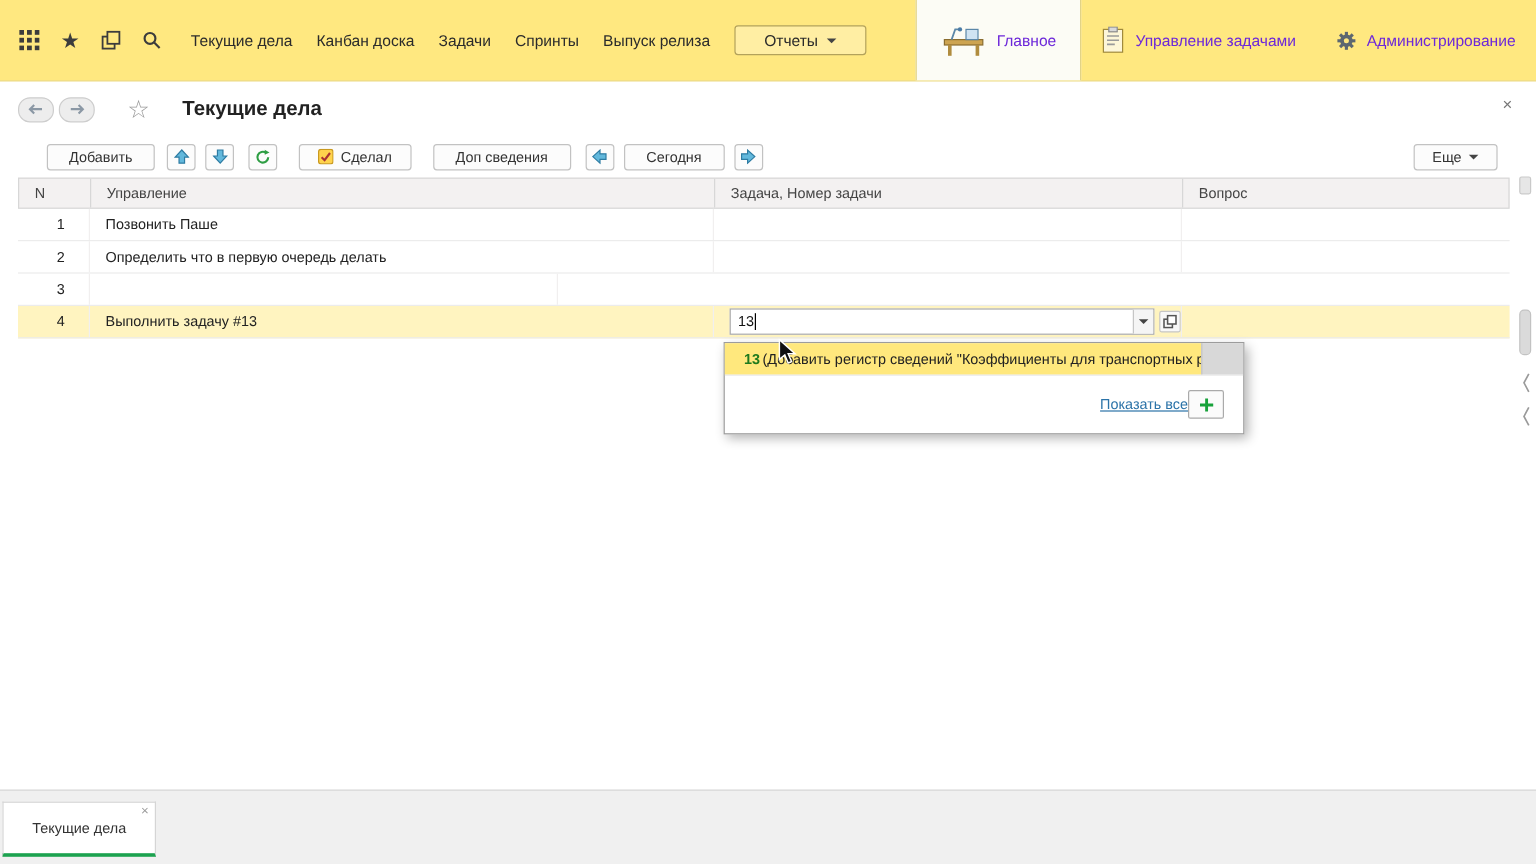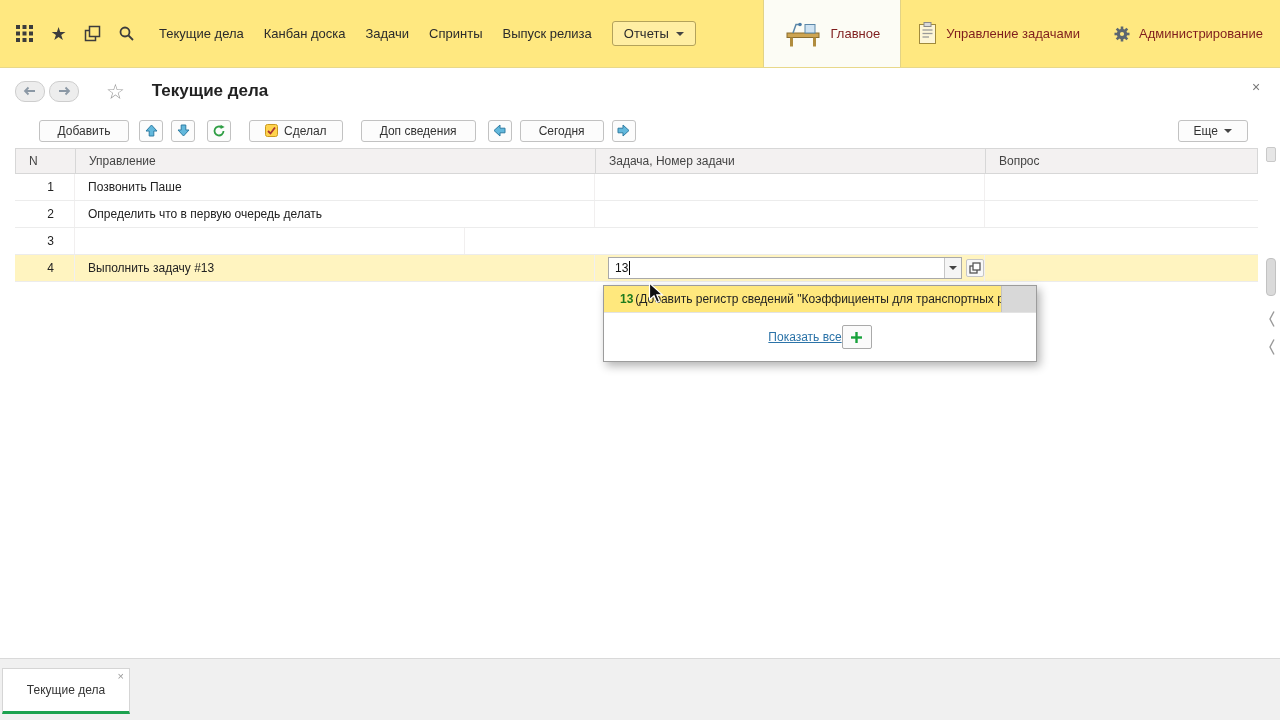--- a/index.html
+++ b/index.html
@@ -14,28 +14,28 @@
   
   .topbar { position: absolute; top: 0; left: 0; width: 1280px; height: 68px;
     background: #ffe880; display: flex; align-items: stretch;
     border-bottom: 1px solid #e8d88a; }
   .tb-icons { display: flex; align-items: center; gap: 5px; padding-left: 10px; }
   .tb-iconbtn { width: 29px; height: 29px; border: none; background: transparent;
     display: flex; align-items: center; justify-content: center; cursor: pointer; }
   .tb-star { font-size: 18px; color: #3c3c3c; line-height: 1; }
   .tb-nav { display: flex; align-items: center; gap: 20px; margin-left: 18px; flex: 1; }
   .tb-link { cursor: pointer; white-space: nowrap; color: #2b2b2b; }
-  .reports-btn { display: flex; align-items: center; gap: 7px; padding: 4px 11px;
+  .reports-btn { display: flex; align-items: center; gap: 7px; padding: 4px 24px;
     background: rgba(255,255,255,0.28); border: 1px solid #b3a25b; border-radius: 3px;
     cursor: pointer; font-size: 13px; color: #2b2b2b; }
   .caret { width: 0; height: 0; border-left: 4px solid transparent;
     border-right: 4px solid transparent; border-top: 4px solid #444; display: inline-block; }
   .tb-sections { display: flex; align-items: stretch; }
   .section { display: flex; align-items: center; gap: 9px; padding: 0 17px;
-    cursor: pointer; white-space: nowrap; color: #7f1d1d; }
+    cursor: pointer; white-space: nowrap; color: #6d28d9; }
   .section.active { background: #fcfcf5; border-left: 1px solid #e2d386;
     border-right: 1px solid #e2d386; padding: 0 20px; }
 
   
   .main-panel { position: absolute; top: 68px; left: 0; width: 1280px; height: 590px; background: #fff; }
 
   .page-head { position: absolute; top: 77px; left: 15px; height: 28px;
     display: flex; align-items: center; }
   .navpill { width: 30px; height: 21px; border: 1px solid #cdcdcd; border-radius: 10px;
     background: #ededed; display: flex; align-items: center; justify-content: center;
@@ -87,21 +87,21 @@
   
   .popup { position: absolute; left: 603px; top: 285px; width: 434px; background: #fff;
     border: 1px solid #9c9c9c; box-shadow: 3px 4px 9px rgba(0,0,0,0.3); z-index: 10; }
   .popup-list { display: flex; height: 27px; border-bottom: 1px solid #e3e3e3; }
   .popup-item { flex: 1; background: #ffe87d; display: flex; align-items: center;
     padding-left: 16px; overflow: hidden; white-space: nowrap; cursor: pointer;
     font-size: 12px; color: #222; }
   .match { color: #1d7a1d; font-weight: 700; margin-right: 2px; }
   .popup-scrollcol { width: 35px; background: #d8d8d8; border-left: 1px solid #c2c2c2; }
   .popup-footer { height: 48px; display: flex; align-items: center;
-    justify-content: center; padding: 0 16px; }
+    justify-content: flex-end; padding: 0 16px; }
   .showall { color: #2b73a8; text-decoration: underline; font-size: 12px; cursor: pointer; }
   .plus-btn { width: 30px; height: 24px; border: 1px solid #aaa; border-radius: 2px;
     background: #fbfbfb; display: flex; align-items: center; justify-content: center; cursor: pointer; }
 
   
   .scroll-top { position: absolute; left: 1266px; top: 147px; width: 10px; height: 15px;
     background: #e6e6e6; border: 1px solid #c9c9c9; border-radius: 2px; cursor: pointer; }
   .scroll-thumb { position: absolute; left: 1266px; top: 258px; width: 10px; height: 38px;
     background: #dadada; border: 1px solid #c2c2c2; border-radius: 4px; cursor: pointer; }
   .splitter { position: absolute; left: 1268px; cursor: pointer; }

